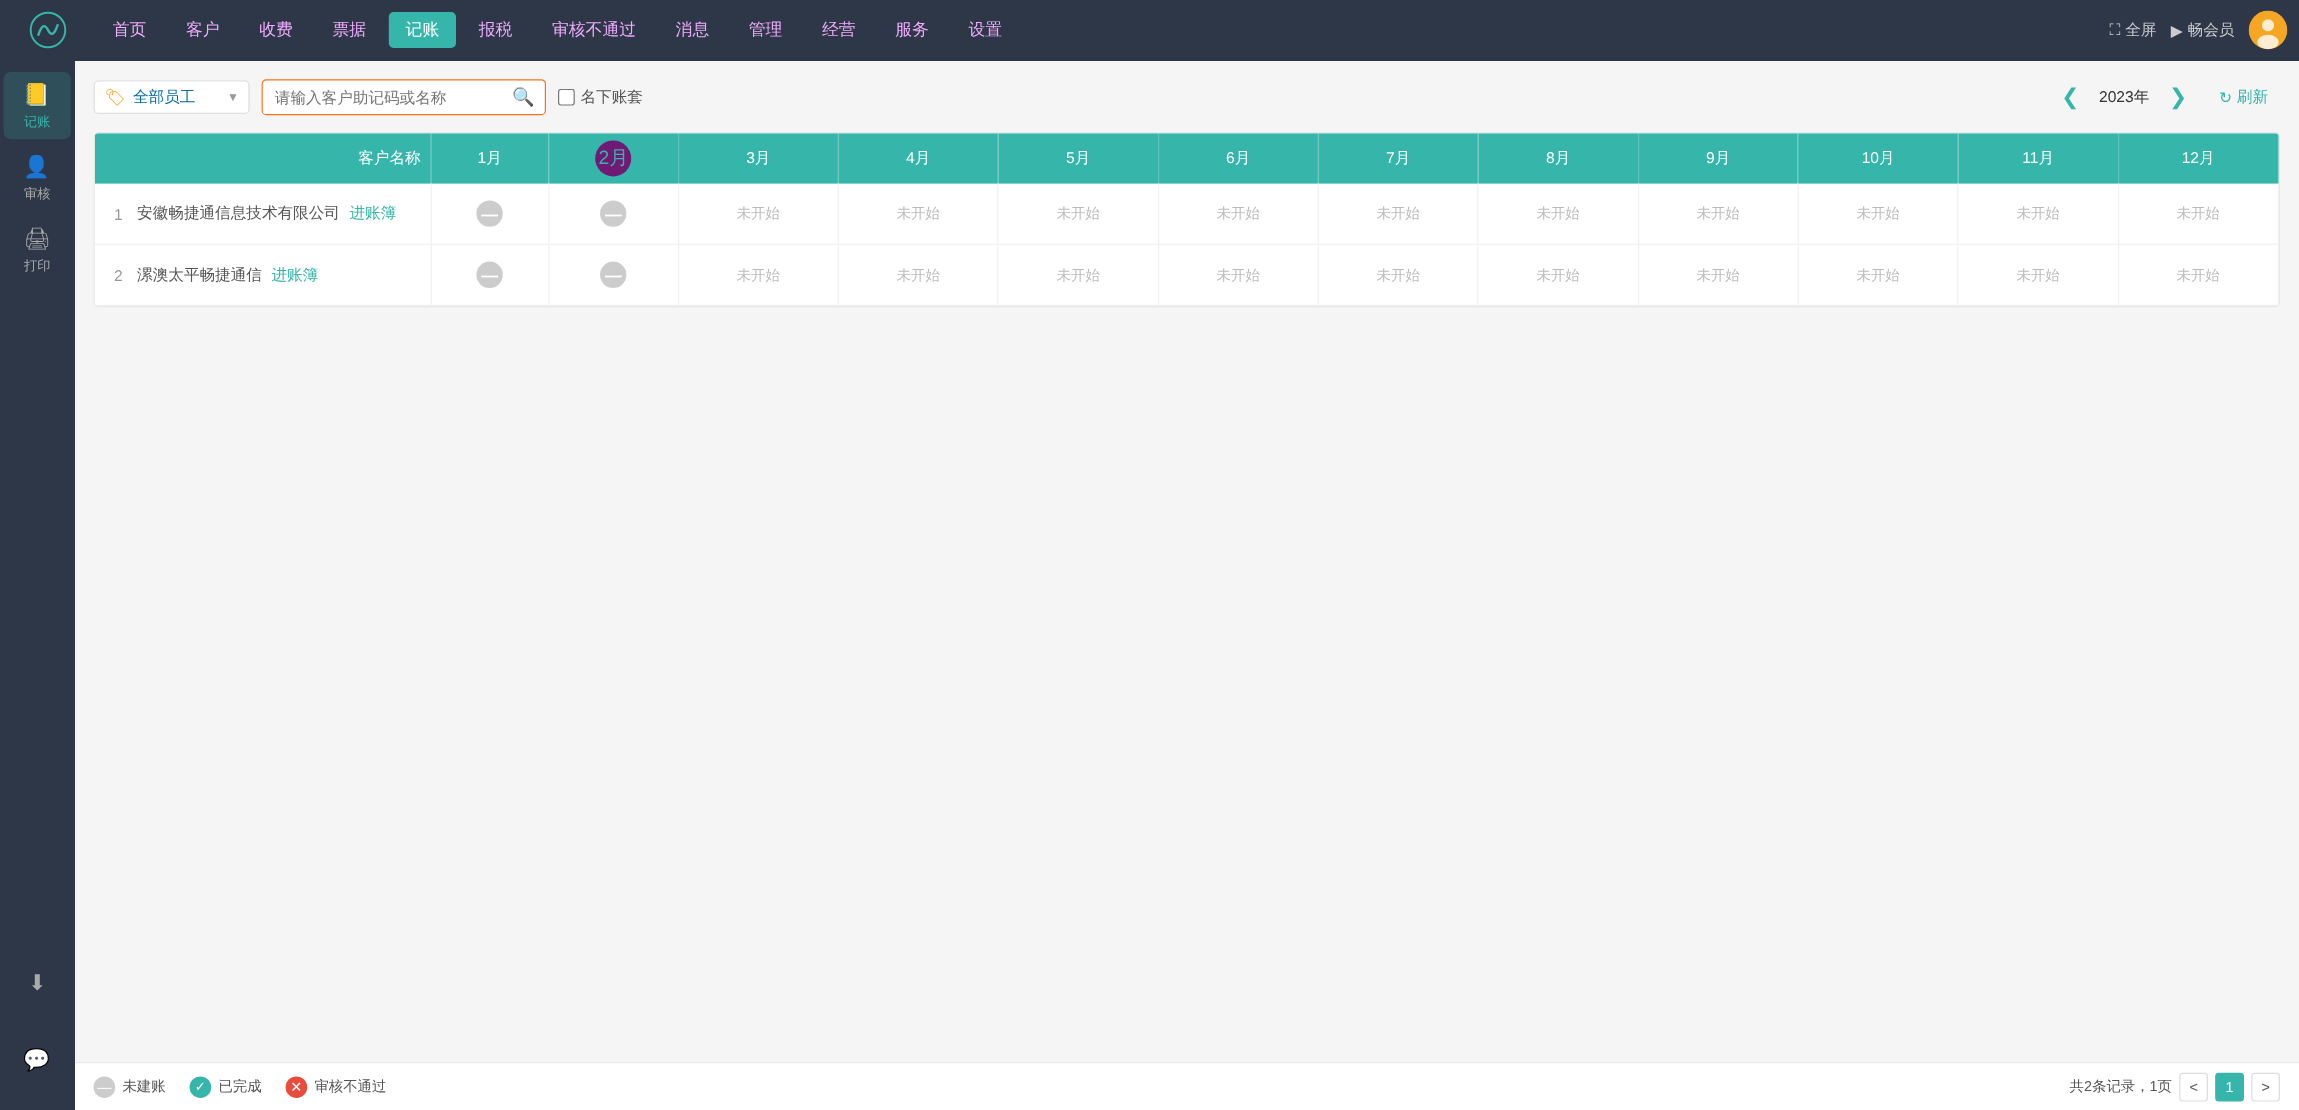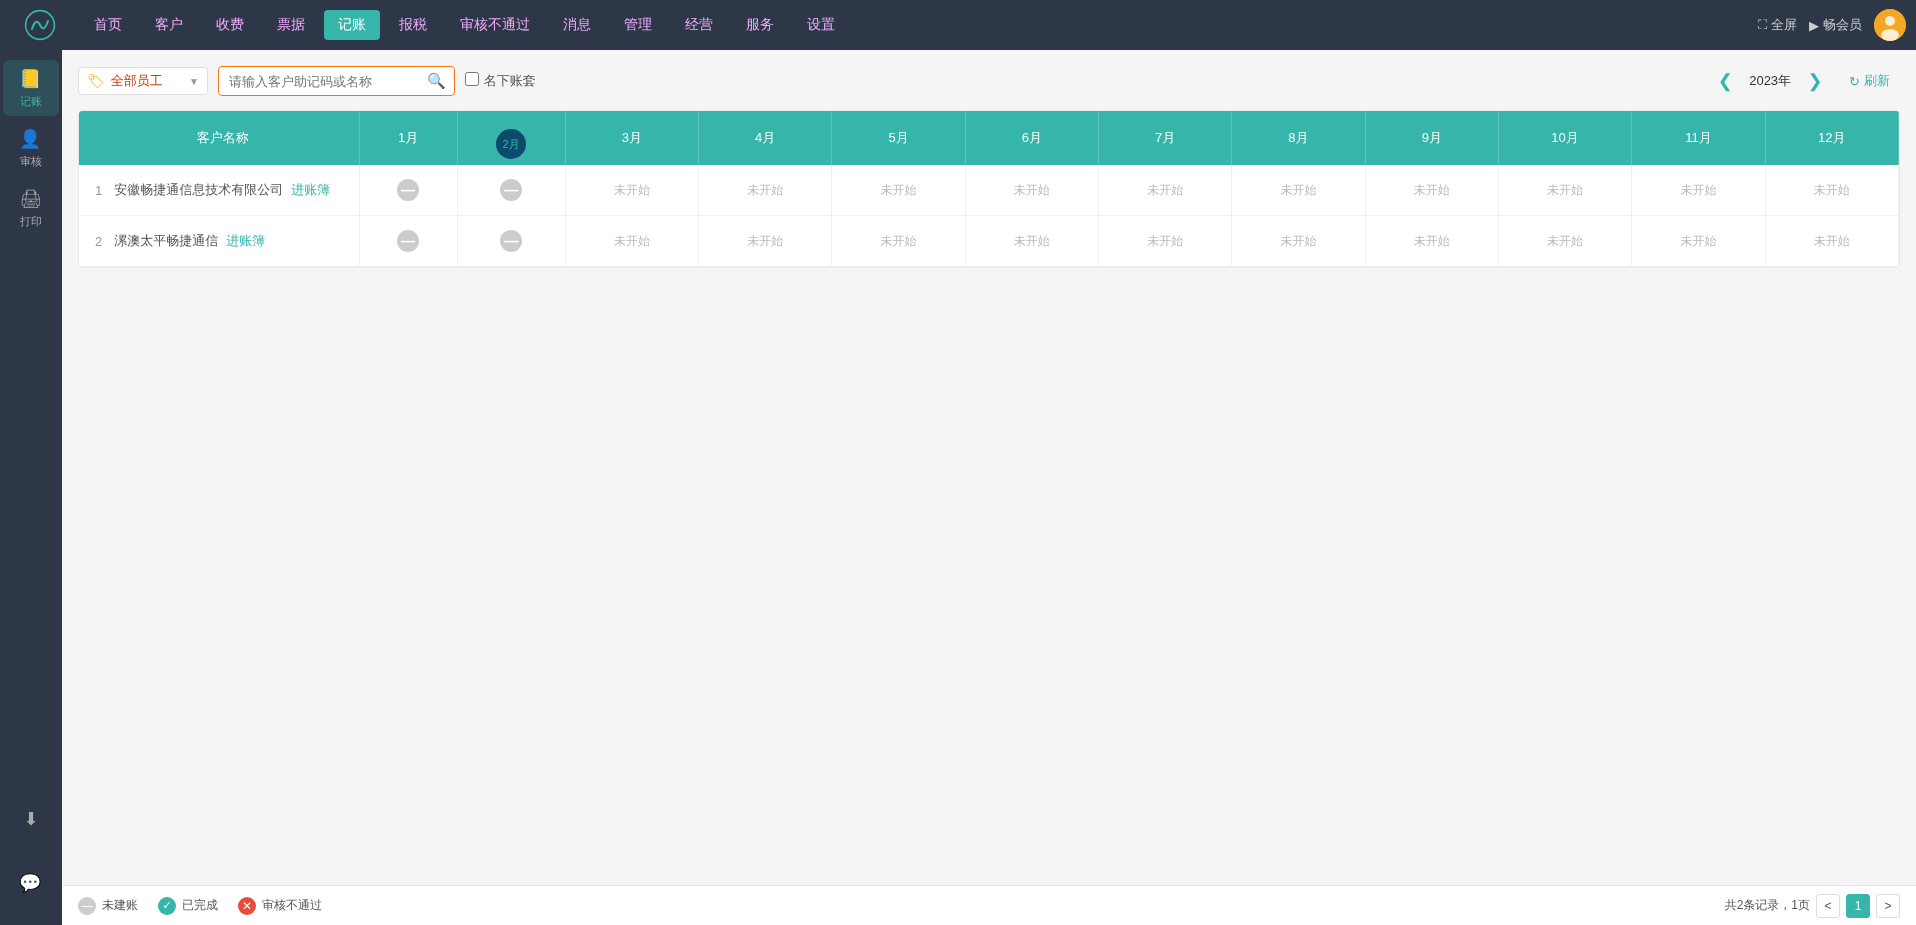--- a/index.html
+++ b/index.html
@@ -136,21 +136,21 @@
       cursor: pointer;
       min-width: 130px;
       gap: 6px;
     }
     .employee-select .emp-icon {
       color: #f5a623;
       font-size: 14px;
     }
     .employee-select .emp-label {
       flex: 1;
-      color: #c2410c;
+      color: #0369a1;
       font-size: 13px;
     }
     .employee-select .arrow-down {
       color: #999;
       font-size: 10px;
     }
     .search-box {
       display: flex;
       align-items: center;
       border: 1px solid #f97316;
@@ -169,20 +169,21 @@
     .search-btn {
       background: none;
       border: none;
       padding: 5px 8px;
       cursor: pointer;
       color: #666;
       font-size: 15px;
     }
     .checkbox-label {
       display: flex;
+      align-items: center;
       gap: 5px;
       cursor: pointer;
       font-size: 13px;
       color: #555;
     }
     .checkbox-label input[type=checkbox] {
       width: 14px;
       height: 14px;
     }
     .year-btn {
@@ -226,35 +227,34 @@
     }
     .data-table thead th {
       padding: 10px 8px;
       font-weight: normal;
       font-size: 13px;
       text-align: center;
       border-right: 1px solid rgba(255,255,255,0.2);
       white-space: nowrap;
     }
     .data-table thead th:first-child {
-      text-align: center;
+      text-align: right;
       padding-left: 16px;
       width: 280px;
     }
     .feb-circle {
       display: inline-flex;
       align-items: center;
       justify-content: center;
       width: 30px;
       height: 30px;
       border-radius: 50%;
-      background: #0c4a6e;
+      background: #701a75;
       color: #36b5aa;
-      font-size: 11px;
-      margin-top: 12px;
+      font-size: 16px;
     }
     .data-table tbody tr {
       border-bottom: 1px solid #f0f0f0;
     }
     .data-table tbody td {
       padding: 14px 8px;
       text-align: center;
       font-size: 13px;
       color: #555;
       border-right: 1px solid #f0f0f0;

